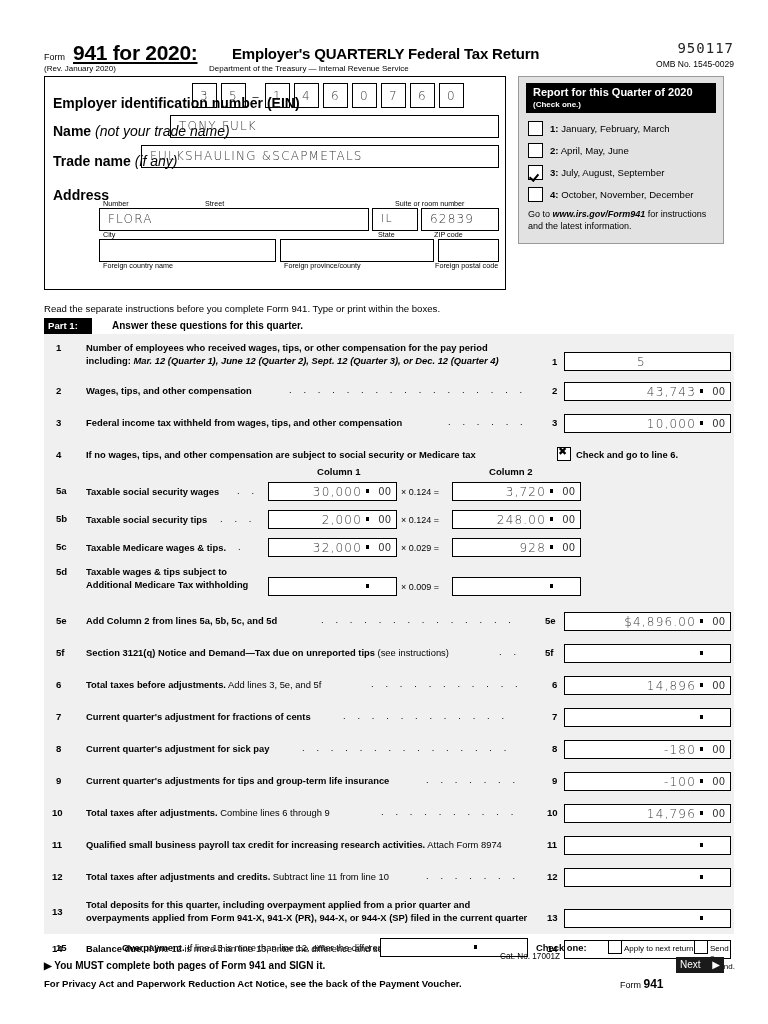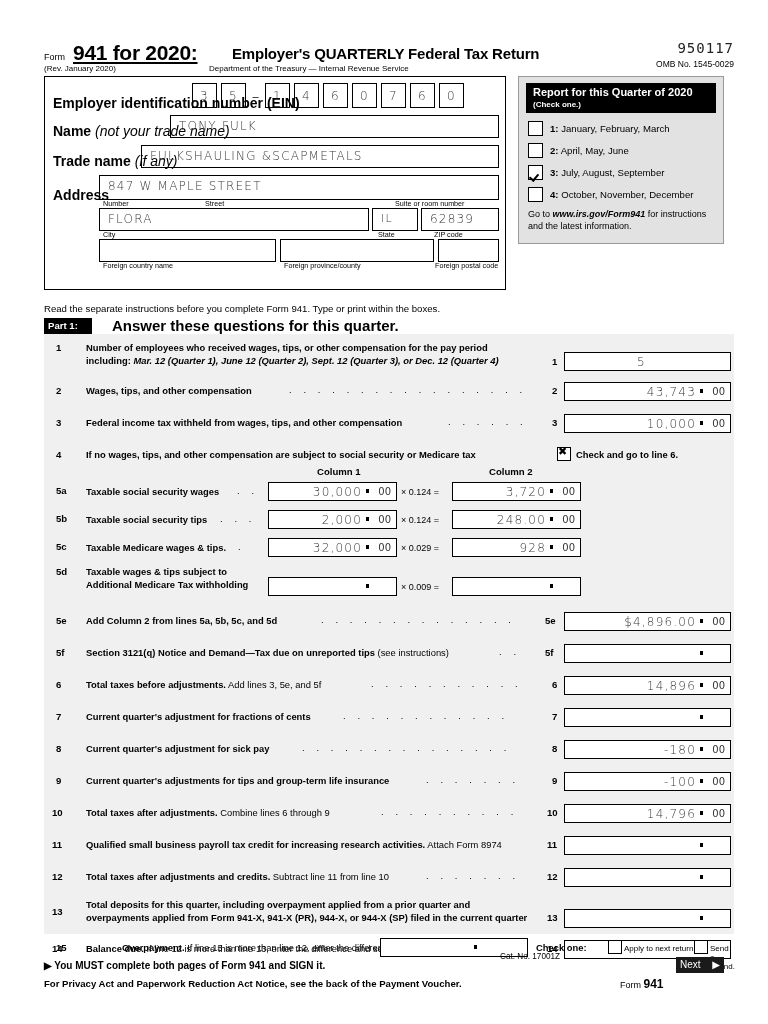--- a/index.html
+++ b/index.html
@@ -65,21 +65,21 @@
   .qgo{position:absolute;left:9px;top:132px;width:188px;font-size:9px;line-height:11.5px;}
   .qgo i{font-style:italic;font-weight:bold;}
 
   
   .readline{position:absolute;left:44px;top:303px;font-size:9.6px;}
 
   
   .part1bar{position:absolute;left:44px;top:318px;width:690px;height:16px;background:#fff;border-bottom:1.5px solid #000;}
   .part1tag{position:absolute;left:0;top:0;width:48px;height:16px;background:#000;color:#fff;
             font-size:9.6px;font-weight:bold;padding-left:4px;box-sizing:border-box;line-height:16px;}
-  .part1txt{position:absolute;left:68px;top:0;line-height:16px;font-size:15px;font-weight:bold;}
+  .part1txt{position:absolute;left:68px;top:0;line-height:16px;font-size:10px;font-weight:bold;}
 
   .body{position:absolute;left:44px;top:334px;width:690px;height:600px;background:#f0f0f0;}
 
   .row{position:absolute;left:0;width:690px;}
   .num{position:absolute;font-size:9.6px;font-weight:bold;}
   .txt{position:absolute;font-size:9.4px;font-weight:bold;line-height:13px;}
   .txt .nb{font-weight:normal;}
   .txt .it{font-style:italic;}
   .dots{position:absolute;font-size:9.4px;letter-spacing:4.6px;color:#000;}
 
@@ -171,23 +171,20 @@
       <span>Trade name</span>
       <i>(if any)</i>
     </div>
     <div class="trade-box">
       <span class="hand boxval">FULKSHAULING &amp;SCAPMETALS</span>
     </div>
 
     <div class="lbl addr-lbl">
       <span>Address</span>
     </div>
-    <div class="addr-box">
-      <span class="hand boxval">847 W MAPLE STREET</span>
-    </div>
     <div class="sub" style="left:58px;top:122px;">Number</div>
     <div class="sub" style="left:160px;top:122px;">Street</div>
     <div class="sub" style="left:350px;top:122px;">Suite or room number</div>
 
     <div class="city-box">
       <span class="hand boxval">FLORA</span>
     </div>
     <div class="state-box">
       <span class="hand hand-sm boxval">IL</span>
     </div>

